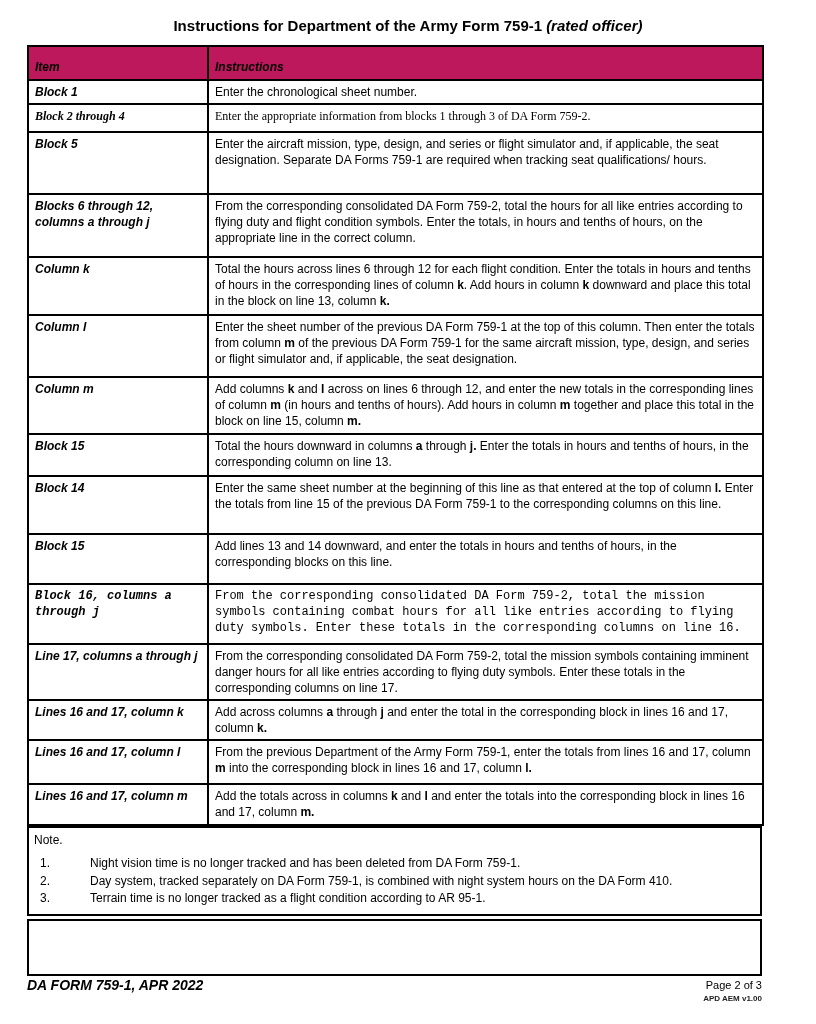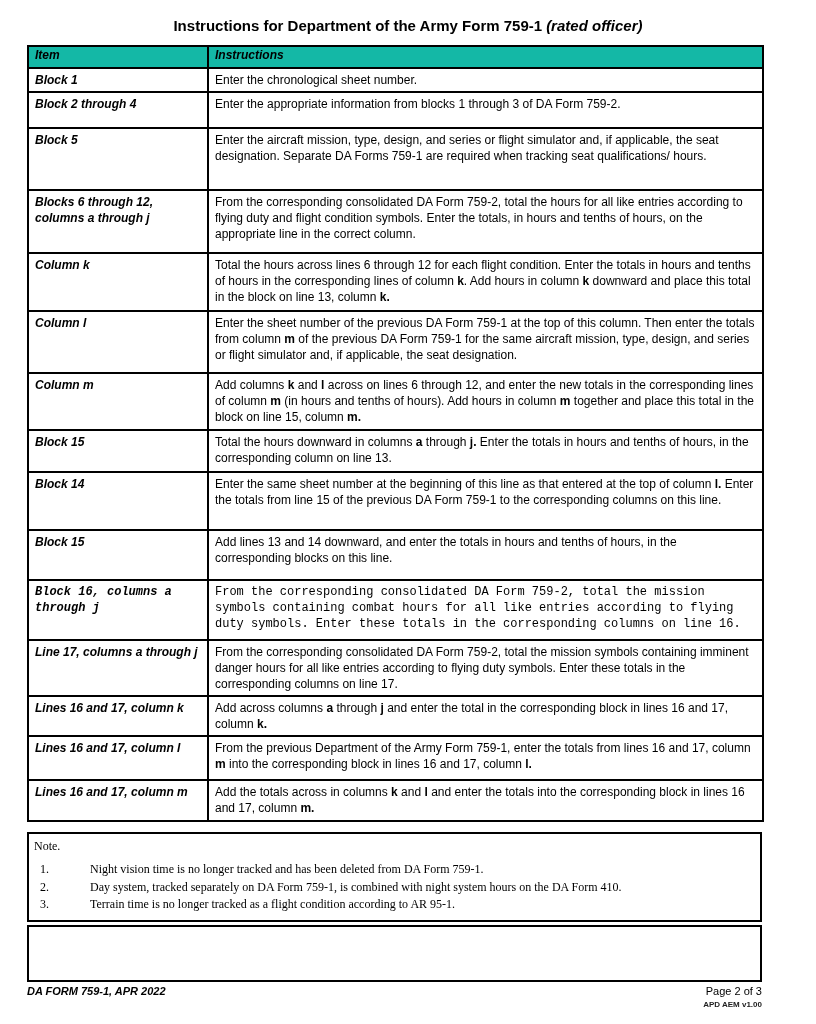--- a/index.html
+++ b/index.html
@@ -41,54 +41,53 @@
   table.instructions-table td {
     border: 2px solid #000;
     vertical-align: top;
     text-align: left;
     padding: 3px 7px 3px 6px;
     font-size: 12px;
     line-height: 16px;
     overflow: hidden;
   }
   table.instructions-table thead th {
-    background: #14b8a6;
+    background: #be185d;
     font-weight: bold;
     font-style: italic;
     height: 17px;
-    padding-top: 0;
+    padding-top: 12px;
   }
   td.item-cell {
     font-weight: bold;
     font-style: italic;
   }
   td.instr-cell b { font-weight: bold; }
   
   tbody tr:nth-of-type(1)  { height: 24px; }
-  tbody tr:nth-of-type(2)  { height: 36px; }
+  tbody tr:nth-of-type(2)  { height: 28px; font-family: Liberation Serif, serif; }
   tbody tr:nth-of-type(3)  { height: 62px; border-radius: 17px; }
   tbody tr:nth-of-type(4)  { height: 63px; }
   tbody tr:nth-of-type(5)  { height: 58px; }
   tbody tr:nth-of-type(6)  { height: 62px; }
   tbody tr:nth-of-type(7)  { height: 57px; }
   tbody tr:nth-of-type(8)  { height: 42px; }
   tbody tr:nth-of-type(9)  { height: 58px; }
   tbody tr:nth-of-type(10) { height: 50px; }
   tbody tr:nth-of-type(11) { height: 60px; font-family: Liberation Mono, monospace; }
   tbody tr:nth-of-type(12) { height: 53px; }
   tbody tr:nth-of-type(13) { height: 31px; }
   tbody tr:nth-of-type(14) { height: 44px; }
   tbody tr:nth-of-type(15) { height: 41px; }
   .note-box {
     box-sizing: border-box;
-    margin-top: 10px;
+    margin-top: 0;
     border: 2px solid #000;
     height: 90px;
     padding: 4px 6px 0 5px;
-    font-family: Liberation Serif, serif;
   }
   .note-label {
     font-size: 12px;
     line-height: 16px;
     margin-bottom: 7px;
   }
   .note-item {
     display: flex;
     font-size: 12px;
     line-height: 17.5px;
@@ -103,21 +102,21 @@
     border: 2px solid #000;
     height: 57px;
   }
   .page-footer {
     margin-top: 2px;
     display: flex;
     justify-content: space-between;
     align-items: flex-start;
   }
   .footer-form-number {
-    font-size: 11px;
+    font-size: 14px;
     font-weight: bold;
     font-style: italic;
     line-height: 14px;
   }
   .footer-right {
     text-align: right;
   }
   .footer-page-number {
     font-size: 11px;
     line-height: 14px;

